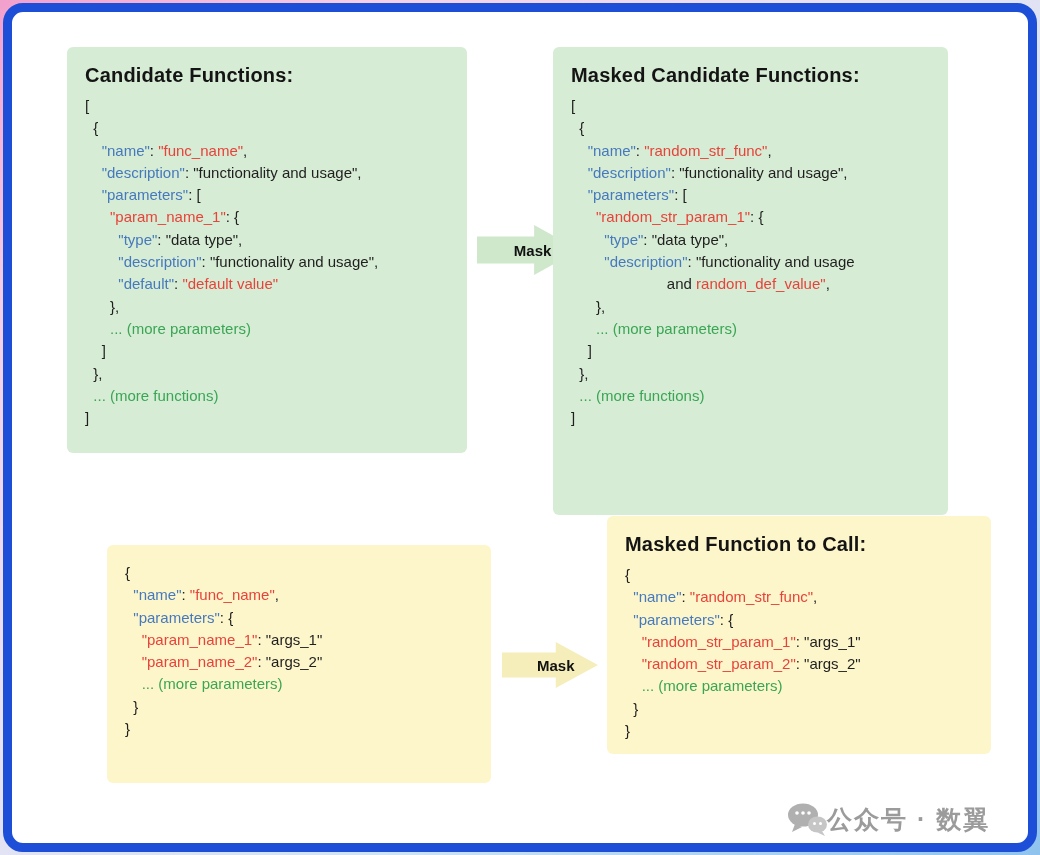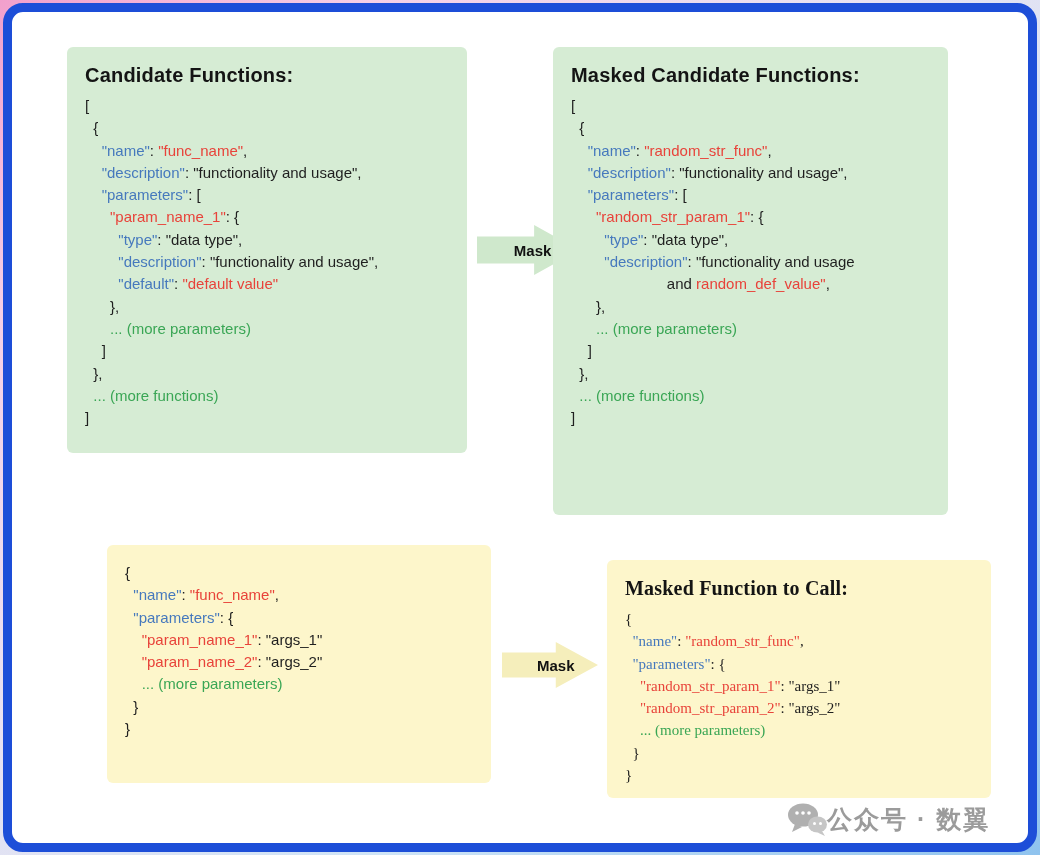--- a/index.html
+++ b/index.html
@@ -69,21 +69,21 @@
     font-size: 25px;
     font-weight: bold;
     color: #9b9b9b;
     letter-spacing: 2px;
   }
 
   
   #box0 { left: 55px;  top: 35px;  width: 400px; height: 406px; }
   #box1 { left: 541px; top: 35px;  width: 395px; height: 468px; }
   #box2 { left: 95px;  top: 533px; width: 384px; height: 238px; }
-  #box3 { left: 595px; top: 548px; width: 384px; height: 238px; font-family: Liberation Serif, serif; }
+  #box3 { left: 595px; top: 504px; width: 384px; height: 238px; }
   #arrow0 { left: 465px; top: 213px; width: 102px; height: 50px; }
   #arrow1 { left: 490px; top: 630px; width: 96px;  height: 46px; }
 </style>
 </head>
 <body>
 
 <div class="frame">
 
   <div id="box0" class="box green">
     <div class="box-title">Candidate Functions:</div>

